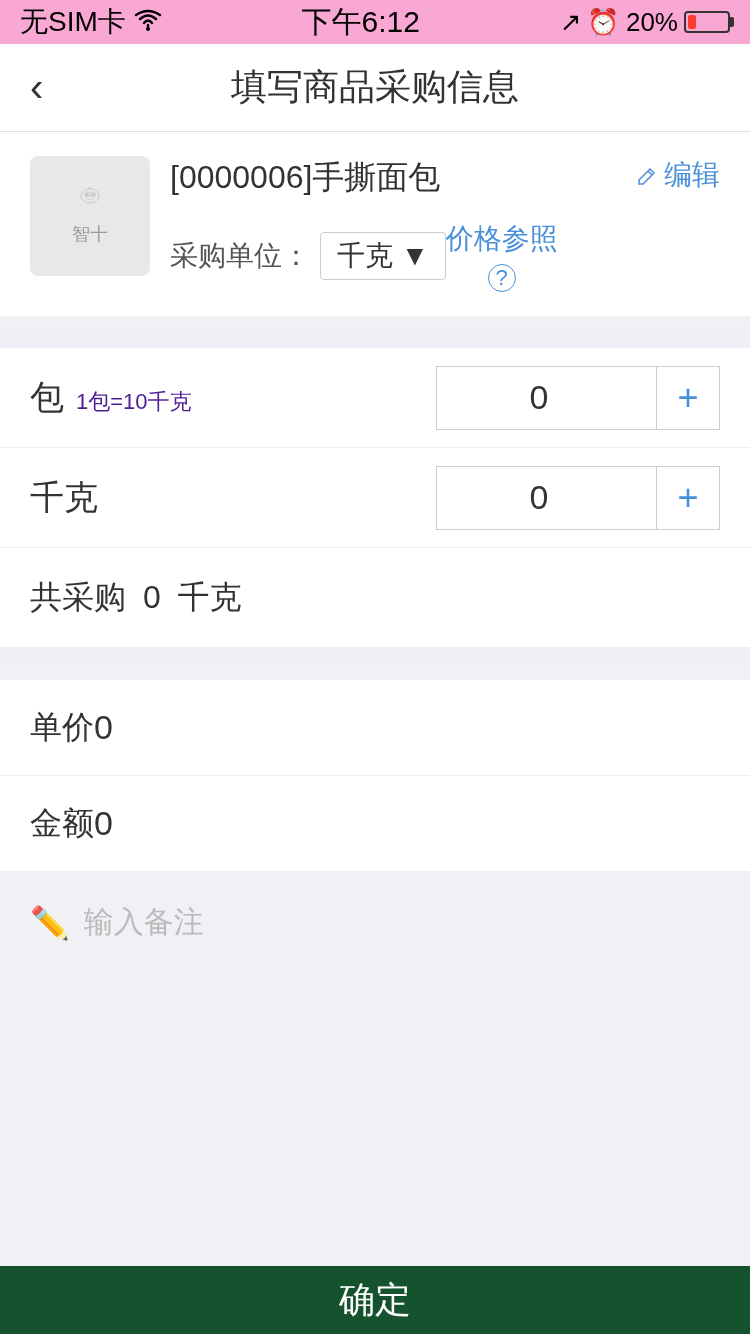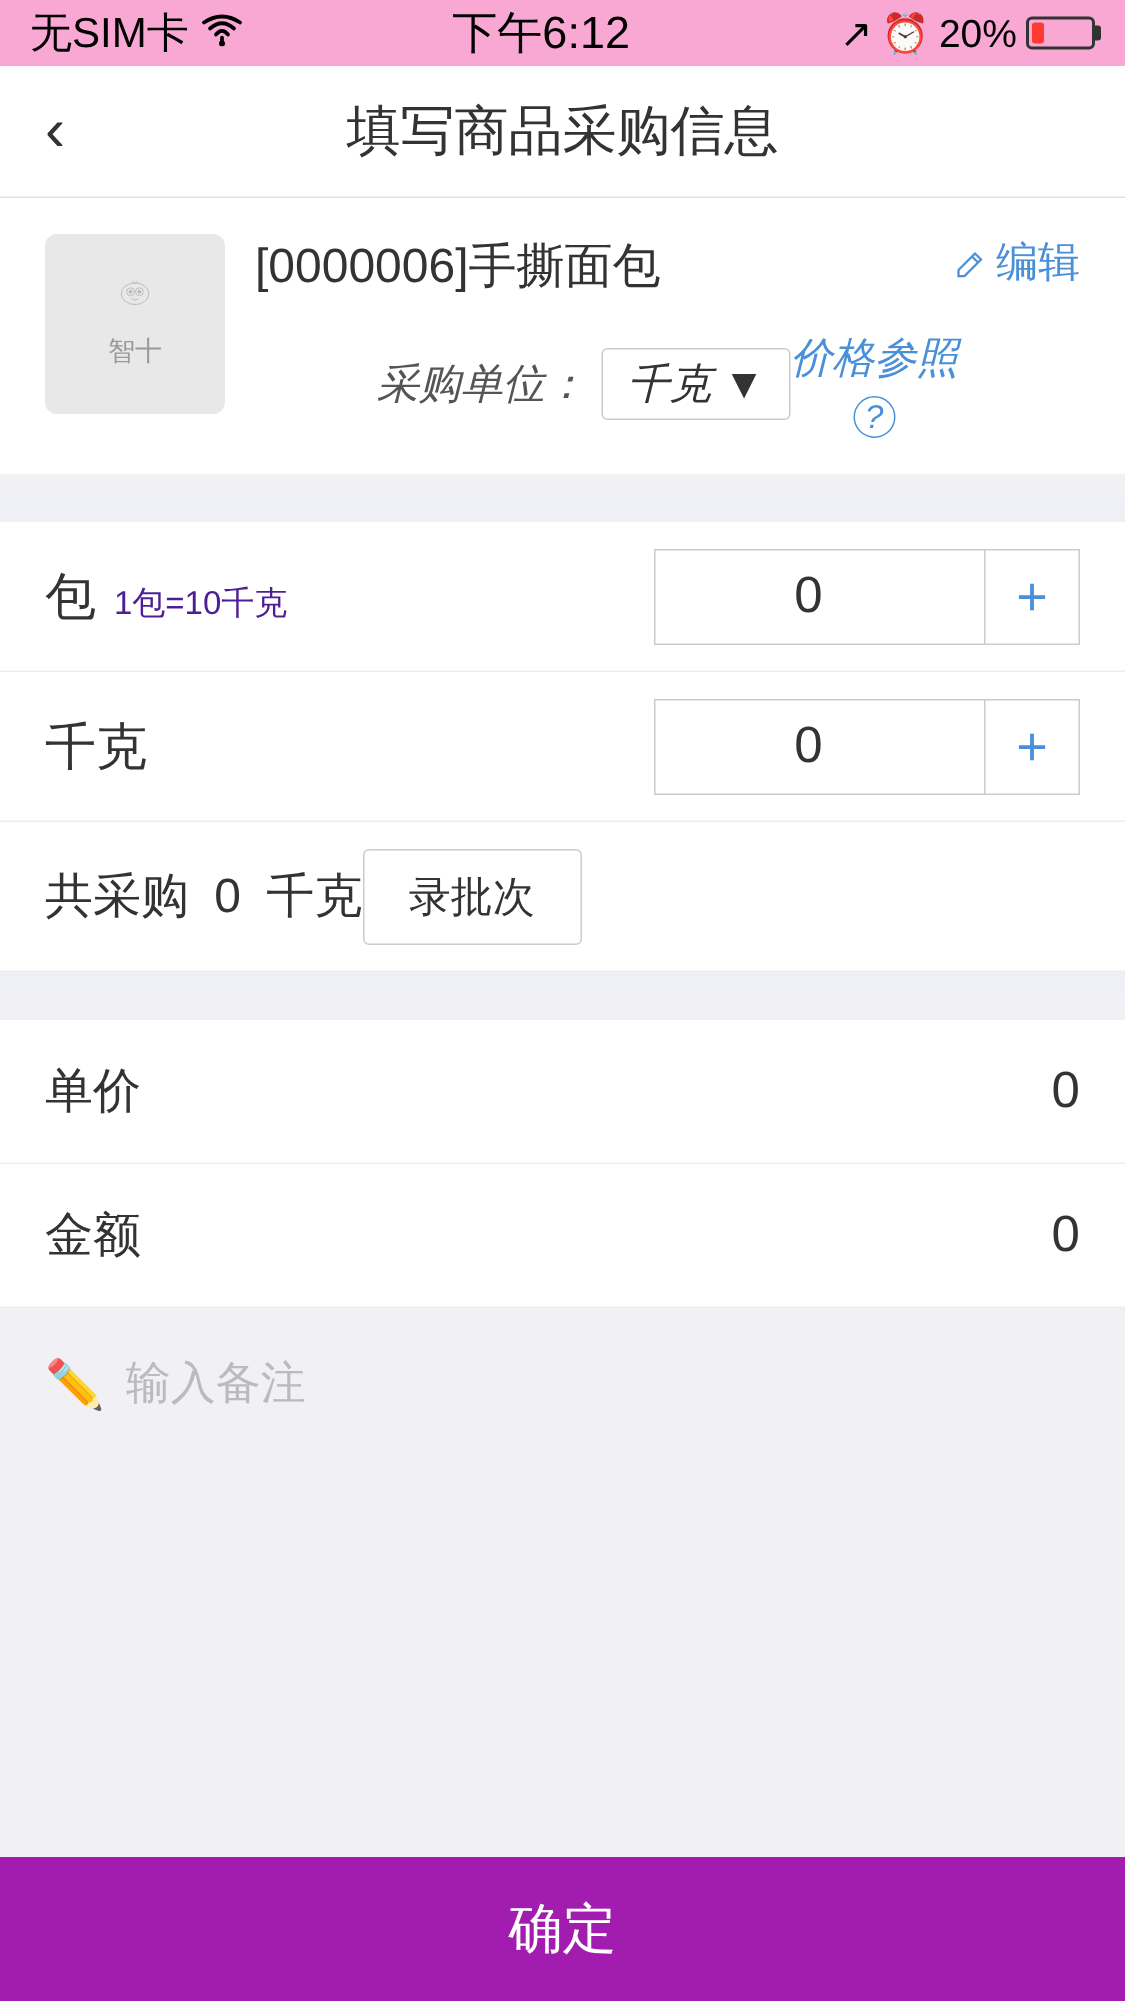--- a/index.html
+++ b/index.html
@@ -127,22 +127,21 @@
     .edit-link {
       display: flex;
       align-items: center;
       gap: 4px;
       color: #4a90d9;
       font-size: 28px;
     }
     .unit-row {
       display: flex;
       align-items: center;
-      justify-content: center;
-      font-style: italic;
+      justify-content: flex-start;
     }
     .unit-label { font-size: 28px; color: #555; margin-right: 10px; }
     .unit-select {
       border: 1px solid #ccc;
       border-radius: 4px;
       padding: 4px 16px;
       font-size: 28px;
       color: #333;
       background: #fff;
       display: flex;
@@ -233,21 +232,20 @@
       color: #333;
       background: #fff;
       cursor: pointer;
     }
 
     
     .price-section { background: #fff; margin-top: 16px; }
     .price-row {
       display: flex;
       align-items: center;
-      justify-content: space-between;
       padding: 0 30px;
       height: 96px;
       border-bottom: 1px solid #eee;
     }
     .price-label { font-size: 32px; color: #333; }
     .price-value { font-size: 34px; color: #333; }
 
     
     .remark-section {
       background: #f0f0f5;
@@ -265,22 +263,22 @@
       min-height: 320px;
       background: #f0f0f5;
     }
 
     
     .confirm-btn {
       position: fixed;
       bottom: 0;
       left: 0;
       width: 750px;
-      height: 96px;
-      background: #a21caf;
+      height: 68px;
+      background: #14532d;
       color: #fff;
       font-size: 36px;
       display: flex;
       align-items: center;
       justify-content: center;
       cursor: pointer;
       border: none;
       text-align: right;
     }
   </style>
@@ -386,21 +384,20 @@
         <div class="plus-btn">+</div>
       </div>
     </div>
 
     <div class="total-row">
       <span class="total-text">
         <span>共采购</span>
         <span style="margin:0 8px;">0</span>
         <span>千克</span>
       </span>
-      <div class="record-btn">录批次</div>
     </div>
 
   </div>
 
   <div class="section-divider"></div>
 
   <div class="price-section">
     <div class="price-row">
       <span class="price-label">单价</span>
       <span class="price-value">0</span>

